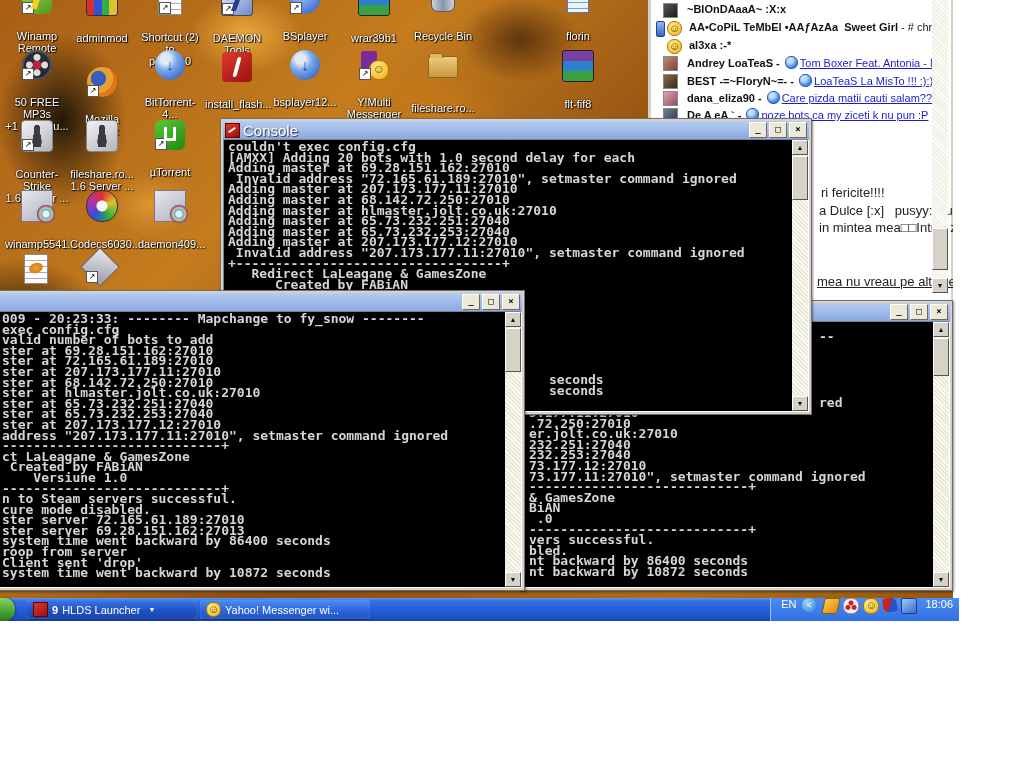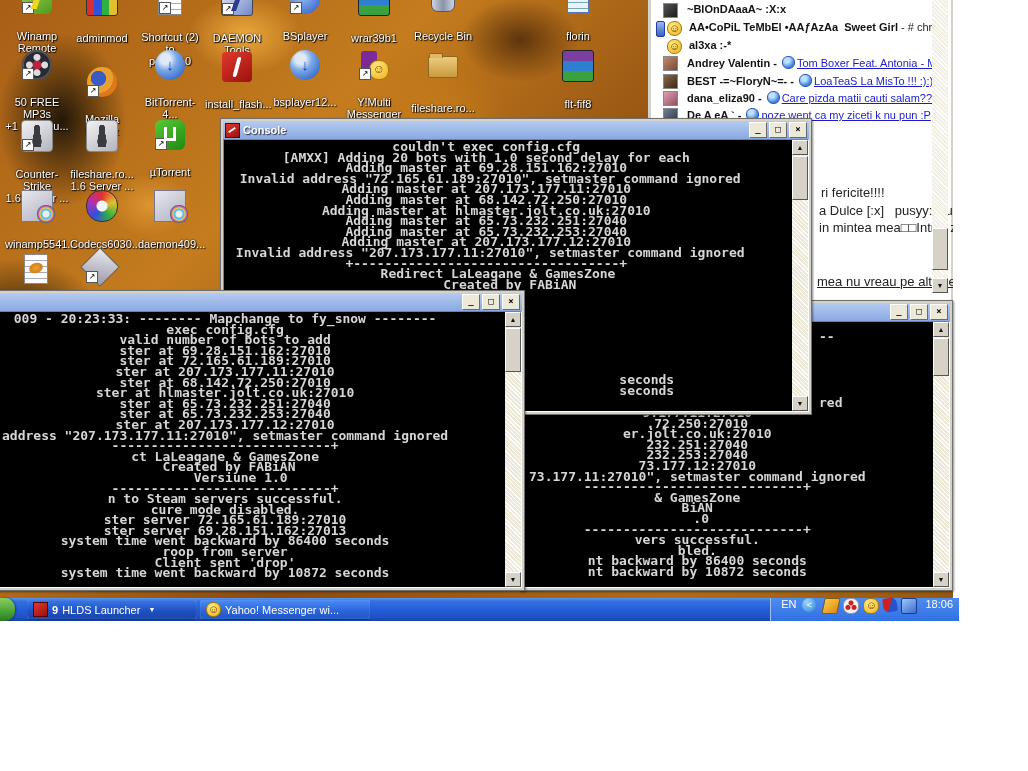--- a/index.html
+++ b/index.html
@@ -61,26 +61,26 @@
   .ic-inst{background:linear-gradient(145deg,#e8e8f0,#b0b0c0);border:1px solid #778;}
   .ic-inst:after{content:"";position:absolute;right:-3px;bottom:-2px;width:16px;height:16px;border-radius:8px;
       background:radial-gradient(circle,#eee 0 3px,#58c0e8 4px 5px,#e8d048 6px,#c050c0 8px);border:1px solid #666;}
   .ic-codec{background:radial-gradient(circle,#f5f5f5 0 5px,transparent 6px),conic-gradient(#e03030,#e0c030,#30b040,#3050e0,#b030b0,#e03030);border-radius:15px;border:1px solid #333;}
   .ic-dia{width:26px;height:26px;margin-top:3px;background:linear-gradient(145deg,#e8e8ee,#9a9aa8);transform:rotate(45deg);border:1px solid #666;}
   
   .win{position:absolute;background:#d6d2c8;border:1px solid #6f6f6f;box-shadow:1px 1px 2px rgba(0,0,0,.45);padding:2px;}
   .tb{height:18px;background:linear-gradient(180deg,#b5cbf0,#8aa9e2);display:flex;align-items:center;padding:0 2px;}
   .tb .ticon{width:13px;height:13px;margin-right:3px;background:linear-gradient(145deg,#e03a2a,#9a0f0f);border:1px solid #5a0404;position:relative;}
   .tb .ticon:after{content:"";position:absolute;left:2px;top:5px;width:8px;height:2px;background:#fff;transform:rotate(-35deg);}
-  .tb .ttl{font-size:11px;font-weight:bold;color:#fff;text-shadow:1px 1px 1px #334;}
+  .tb .ttl{font-size:15px;font-weight:normal;color:#fff;text-shadow:1px 1px 1px #334;}
   .tb .sp{flex:1;}
   .tbtn{width:16px;height:14px;margin-left:2px;background:#ece9d8;border:1px solid;border-color:#fff #6a6a6a #6a6a6a #fff;
       font-size:9px;line-height:12px;text-align:center;color:#000;font-weight:bold;font-family:"DejaVu Sans Mono",monospace;}
   .cbody{position:relative;background:#000;border:1px solid;border-color:#808080 #fff #fff #808080;overflow:hidden;}
-  .cpre{position:absolute;margin:0;color:#d6d6d6;font:bold 13px/10.6px "DejaVu Sans Mono",monospace;white-space:pre;letter-spacing:0;text-align:center;}
+  .cpre{position:absolute;margin:0;color:#d6d6d6;font:bold 13px/10.6px "DejaVu Sans Mono",monospace;white-space:pre;letter-spacing:0;}
   .sbar{position:absolute;top:0;right:0;bottom:0;width:16px;background:#ece9d8;
       background-image:repeating-linear-gradient(45deg,#fff 0 1px,transparent 1px 3px);}
   .sbtn{position:absolute;left:0;width:16px;height:15px;background:#d6d2c8;border:1px solid;border-color:#fff #555 #555 #fff;
       font-size:7px;line-height:13px;text-align:center;color:#111;box-sizing:border-box;}
   .sthumb{position:absolute;left:0;width:16px;background:#d6d2c8;border:1px solid;border-color:#fff #555 #555 #fff;box-sizing:border-box;}
   .frag{position:absolute;color:#d6d6d6;font:bold 13px/11px "DejaVu Sans Mono",monospace;white-space:pre;}
   
   .ywin{position:absolute;left:648px;top:0;width:306px;height:310px;background:#fff;z-index:2;
       border-left:3px solid #d6d2c8;border-right:3px solid #d6d2c8;box-sizing:border-box;}
   .yrow{position:absolute;left:0;width:286px;height:16px;font-size:11px;white-space:nowrap;overflow:hidden;}
@@ -279,33 +279,33 @@
         <span class="ydev" style="position:absolute;left:5px;top:0"></span>
         <span class="ysm" style="position:absolute;left:16px;top:0">☺</span>
         <span style="position:absolute;left:38px"><span class="yname">AA•CoPiL TeMbEl •AAƒAzAa  Sweet Girl</span><span class="ystat"> - # chrysSu</span></span>
       </div>
     <div class="yrow" style="top:39px">
         <span class="ysm" style="position:absolute;left:16px;top:0">☺</span>
         <span style="position:absolute;left:38px" class="yname">al3xa :-*</span>
       </div>
     <div class="yrow" style="top:56px">
         <span class="yava" style="left:12px;background:linear-gradient(135deg,#c08a70,#7a4a38)"></span>
-        <span style="position:absolute;left:36px"><span class="yname">Andrey Valentin - </span><span class="ymus"></span><a class="ylink">Tom Boxer Feat. Antonia - Morena</a></span>
+        <span style="position:absolute;left:36px"><span class="yname">Andrey LoaTeaS - </span><span class="ymus"></span><a class="ylink">Tom Boxer Feat. Antonia - Morena</a></span>
       </div>
     <div class="yrow" style="top:74px">
         <span class="yava" style="left:12px;background:linear-gradient(135deg,#8a6a4a,#3a2a1a)"></span>
         <span style="position:absolute;left:36px"><span class="yname">BEST -=~FloryN~=- - </span><span class="ymus"></span><a class="ylink">LoaTeaS La MisTo !!! :):)):)):)</a></span>
       </div>
     <div class="yrow" style="top:91px">
         <span class="yava" style="left:12px;background:linear-gradient(135deg,#e0a0b0,#905060)"></span>
         <span style="position:absolute;left:36px"><span class="yname">dana_eliza90 - </span><span class="ymus"></span><a class="ylink">Care pizda matii cauti salam?? :)):))</a></span>
       </div>
     <div class="yrow" style="top:108px">
         <span class="yava" style="left:12px;background:linear-gradient(135deg,#708090,#2a3a4a)"></span>
-        <span style="position:absolute;left:36px"><span class="yname">De A eA ` - </span><span class="ymus"></span><a class="ylink">poze went ca my ziceti k nu pun :P</a></span>
+        <span style="position:absolute;left:36px"><span class="yname">De A eA ` - </span><span class="ymus"></span><a class="ylink">poze bots ca my ziceti k nu pun :P</a></span>
       </div>
     <span class="yfrag" style="left:170px;top:185px">ri fericite!!!!</span>
     <span class="yfrag" style="left:168px;top:203px">a Dulce [:x]   pusyy:-* ube</span>
     <span class="yfrag" style="left:168px;top:220px">in mintea mea□□Intr-o zi sa</span>
     <a class="yfrag ylink" style="left:166px;top:274px">mea nu vreau pe altcineva ,</a>
     <div class="ysbar">
       <div class="sthumb" style="top:228px;height:42px"></div>
       <div class="sbtn" style="top:278px">▼</div>
     </div>
   </div>

